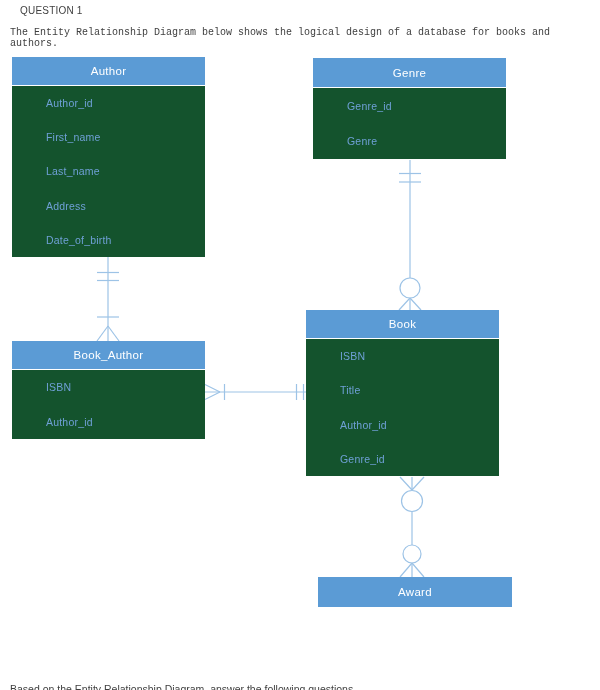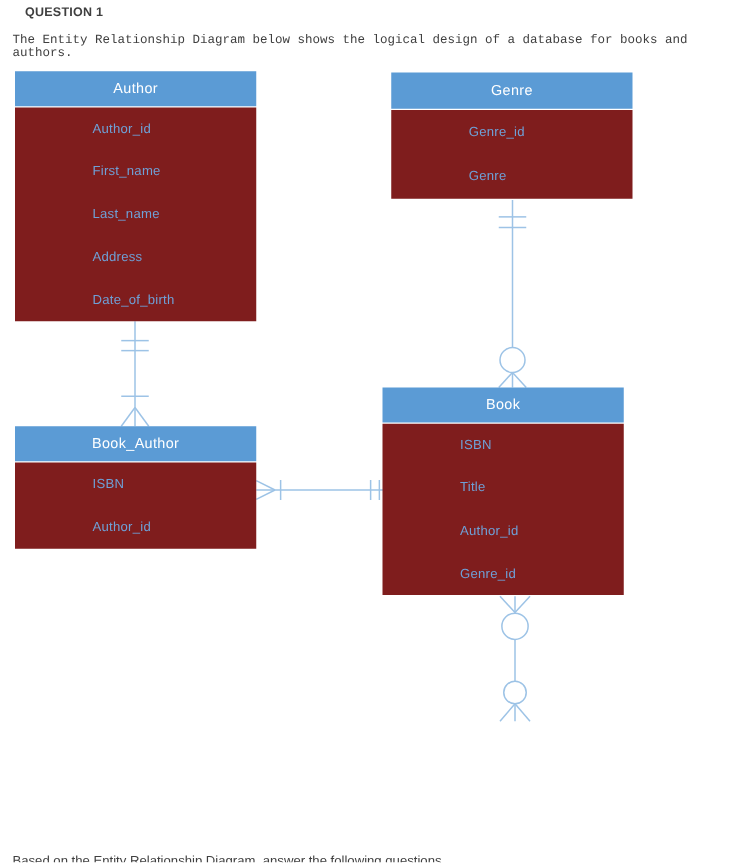--- a/index.html
+++ b/index.html
@@ -13,21 +13,21 @@
     width: 600px;
     height: 690px;
     overflow: hidden;
     background: #ffffff;
   }
   .question-label {
     position: absolute;
     left: 20px;
     top: 5px;
     font-size: 10px;
-    font-weight: bold;
+    font-weight: normal;
     color: #3f3f3f;
     letter-spacing: 0.2px;
   }
   .intro-text {
     position: absolute;
     left: 10px;
     top: 27px;
     font-size: 10px;
     color: #3f3f3f;
     font-family: Liberation Mono, monospace;
@@ -47,25 +47,25 @@
     background: #5B9BD5;
     color: #ffffff;
     display: flex;
     align-items: center;
     justify-content: center;
     font-size: 11.5px;
     letter-spacing: 0.3px;
     text-align: right;
   }
   .entity-body {
-    background: #7f1d1d;
+    background: #14532d;
     display: flex;
     flex-direction: column;
     justify-content: space-around;
-    padding-left: 62px;
+    padding-left: 34px;
     box-sizing: border-box;
     margin-top: 1px;
   }
   .attr {
     font-size: 10.5px;
     color: #6FA0D6;
     letter-spacing: 0.2px;
   }
   #connector-layer {
     position: absolute;
@@ -182,17 +182,18 @@
     <div class="entity-header" style="height:28px;">Book</div>
     <div class="entity-body" style="height:137px;">
       <div class="attr">ISBN</div>
       <div class="attr">Title</div>
       <div class="attr">Author_id</div>
       <div class="attr">Genre_id</div>
     </div>
   </div>
 
   <div class="entity" style="left:318px; top:577px; width:194px;">
+    <div class="entity-header" style="height:30px;">Award</div>
   </div>
 
   <div class="footer-text">Based on the Entity Relationship Diagram, answer the following questions.</div>
 
 </div>
 
 </body></html>

